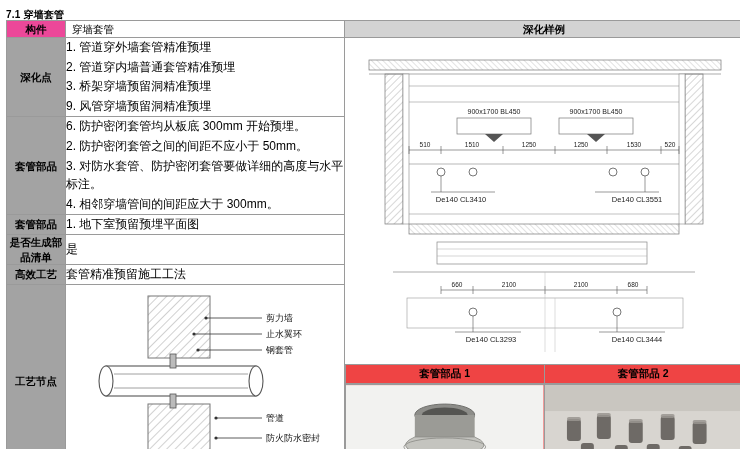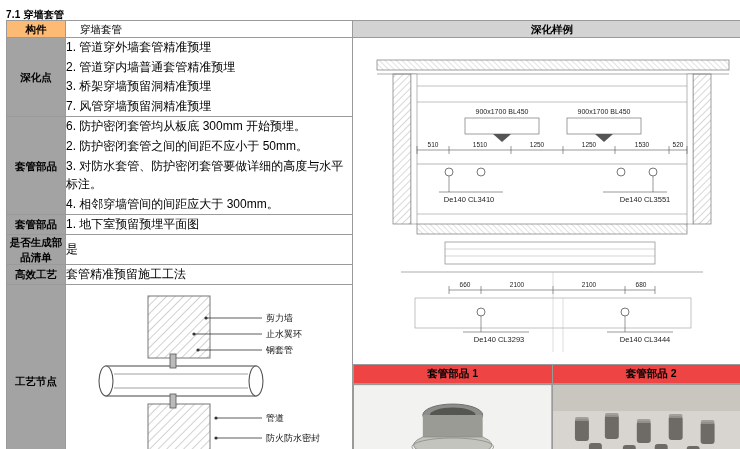--- a/index.html
+++ b/index.html
@@ -37,21 +37,21 @@
     border-collapse: collapse;
     table-layout: fixed;
   }
   table.main > tbody > tr > td,
   table.main > tbody > tr > th {
     border: 1px solid #9a9a9a;
     vertical-align: middle;
     padding: 0;
   }
   .hdr {
-    background: #fdba74;
+    background: #ec4899;
     text-align: center;
     font-weight: bold;
     font-size: 10.5px;
     height: 16px;
     line-height: 16px;
   }
   .lbl {
     background: #a3a3a3;
     text-align: center;
     font-weight: bold;
@@ -126,32 +126,32 @@
 
 <div class="page">
 
   <div class="section-title">7.1 穿墙套管</div>
 
   <table class="main">
     <tbody>
 
       <tr>
         <td class="hdr" style="width:58px;">构件</td>
-        <td class="hdr" style="width:272px;text-align:left;padding-left:14px;font-weight:normal;background:#ffffff;">穿墙套管</td>
+        <td class="hdr" style="width:272px;text-align:left;padding-left:6px;font-weight:normal;background:#ffffff;">穿墙套管</td>
         <td class="hdr right-cell" rowspan="1" style="width:398px;background:#d3d3d3;">深化样例</td>
       </tr>
 
       <tr>
         <td class="lbl">深化点</td>
         <td class="val">
           <ol>
             <li>1. 管道穿外墙套管精准预埋</li>
             <li>2. 管道穿内墙普通套管精准预埋</li>
             <li>3. 桥架穿墙预留洞精准预埋</li>
-            <li>7. 风管穿墙预留洞精准预埋</li>
+            <li>9. 风管穿墙预留洞精准预埋</li>
           </ol>
         </td>
         <td class="right-cell" rowspan="6">
           <div class="drawing-wrap">
 
             <svg width="396" height="318" viewBox="0 0 396 318">
               <defs>
                 <pattern id="hatch" width="5" height="5" patternTransform="rotate(45)" patternUnits="userSpaceOnUse">
                   <line x1="0" y1="0" x2="0" y2="5" stroke="#9a9a9a" stroke-width="0.8"></line>
                 </pattern>

